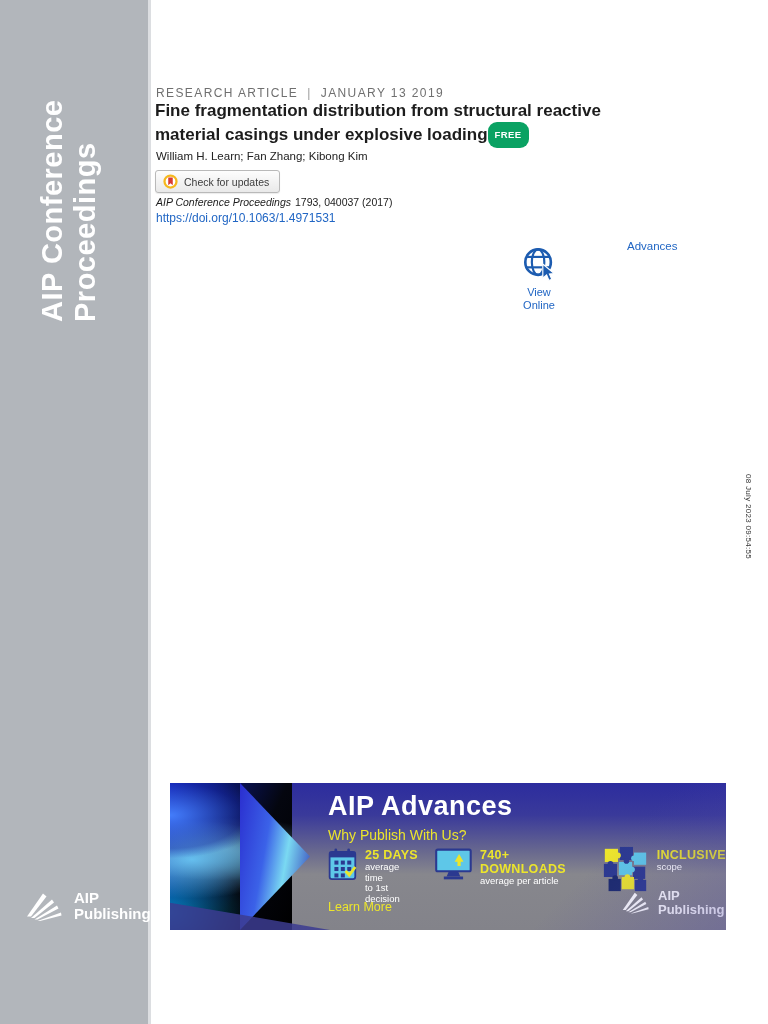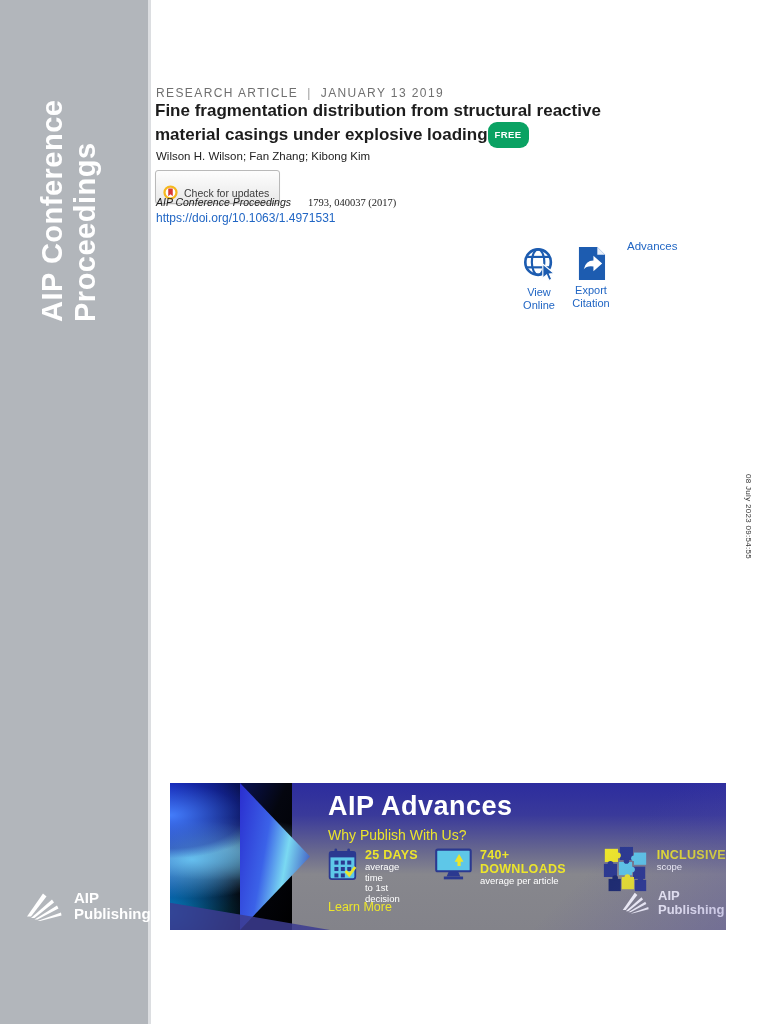--- a/index.html
+++ b/index.html
@@ -21,25 +21,25 @@
           letter-spacing:1.4px;display:flex;align-items:center;}
   .kicker .sep{margin:0 9px;color:#9a9a9a;}
   .art-title{position:absolute;left:155px;top:100px;width:492px;margin:0;
           font-size:17px;line-height:22px;font-weight:bold;color:#1c1c1c;}
   .free-badge{display:inline-block;background:#0aa263;color:#fff;font-size:9.5px;
           font-weight:bold;padding:2px 7px;border-radius:9px;letter-spacing:.4px;
           vertical-align:2px;}
   .authors{position:absolute;left:156px;top:150px;font-size:11.5px;color:#222222;}
   .chk-btn{position:absolute;left:155px;top:170px;display:flex;align-items:center;gap:6px;
           background:linear-gradient(180deg,#fdfdfd,#e9e9e9);border:1px solid #b9b9b9;
-          border-radius:3px;padding:14px 10px 3px 7px;font-size:10.5px;color:#3c3c3c;
+          border-radius:3px;padding:3px 10px 3px 7px;font-size:10.5px;color:#3c3c3c;
           box-shadow:0 1px 1px rgba(0,0,0,.08);cursor:pointer;}
   .citation{position:absolute;left:156px;top:196px;font-size:10.5px;color:#1c1c1c;}
   .citation .jname{font-style:italic;}
-  .citation .jdetails{margin-left:14px;font-family:Liberation Serif, serif;}
+  .citation .jdetails{margin-left:1px;}
   .doi{position:absolute;left:156px;top:211px;font-size:12px;color:#2166c4;text-decoration:none;}
 
   
   .actions{position:absolute;left:517px;top:246px;display:flex;gap:4px;}
   .action{display:flex;flex-direction:column;align-items:center;cursor:pointer;}
   .action .alabel{margin-top:3px;font-size:11px;line-height:13px;color:#2166c4;text-align:center;}
   .action.view .alabel{width:44px;}
   .action.export .alabel{width:52px;}
   .crossmark{position:absolute;left:627px;top:240px;font-size:11.5px;color:#2166c4;cursor:pointer;}
 
@@ -112,21 +112,21 @@
   </aside>
 
   <div class="kicker">
     <span>RESEARCH ARTICLE</span>
     <span class="sep">|</span>
     <span>JANUARY 13 2019</span>
   </div>
 
   <h1 class="art-title"><span>Fine fragmentation distribution from structural reactive material casings under explosive loading</span><span class="free-badge">FREE</span></h1>
 
-  <div class="authors">Wilson H. Wilson; Fan Zhang; Kibong Kim</div>
+  <div class="authors">William H. Learn; Fan Zhang; Kibong Kim</div>
 
   <div class="chk-btn">
     <svg width="15" height="15" viewBox="0 0 20 20">
       <circle cx="10" cy="10" r="8" fill="#ffffff" stroke="#f5b81e" stroke-width="3"></circle>
       <path d="M7,4.5 h6 v10.5 l-3,-2.6 l-3,2.6 z" fill="#d93a32"></path>
     </svg>
     <span>Check for updates</span>
   </div>
 
   <div class="citation">
@@ -139,28 +139,20 @@
   <div class="actions">
     <div class="action view">
       <svg width="35" height="37" viewBox="0 0 37 39">
         <circle cx="17" cy="17" r="13.5" fill="none" stroke="#1d5cb0" stroke-width="2.8"></circle>
         <ellipse cx="17" cy="17" rx="6.6" ry="13.5" fill="none" stroke="#1d5cb0" stroke-width="2.3"></ellipse>
         <line x1="4.5" y1="11.5" x2="29.5" y2="11.5" stroke="#1d5cb0" stroke-width="2.3"></line>
         <line x1="4.5" y1="22.5" x2="29.5" y2="22.5" stroke="#1d5cb0" stroke-width="2.3"></line>
         <polygon points="22,19 22,34 26,30.5 28.5,36.5 31.5,35 29,29.5 34,29" fill="#1d5cb0" stroke="#ffffff" stroke-width="1.2"></polygon>
       </svg>
       <span class="alabel">View Online</span>
-    </div>
-    <div class="action export">
-      <svg width="29" height="35" viewBox="0 0 30 36">
-        <path d="M2,1 h19 l8,8 v26 h-27 z" fill="#1d5cb0"></path>
-        <path d="M21,1 l8,8 h-8 z" fill="#e9f0fa"></path>
-        <path d="M7,24 q2,-9 10,-9 v-5 l9,8 l-9,8 v-5 q-7,-1 -10,3 z" fill="#ffffff"></path>
-      </svg>
-      <span class="alabel">Export Citation</span>
     </div>
   </div>
 
   <div class="crossmark">Advances</div>
 
   <div class="timestamp">08 July 2023 09:54:55</div>
 
   <div class="banner">
     <div class="banner-art"></div>
     <div class="banner-chevron"></div>

